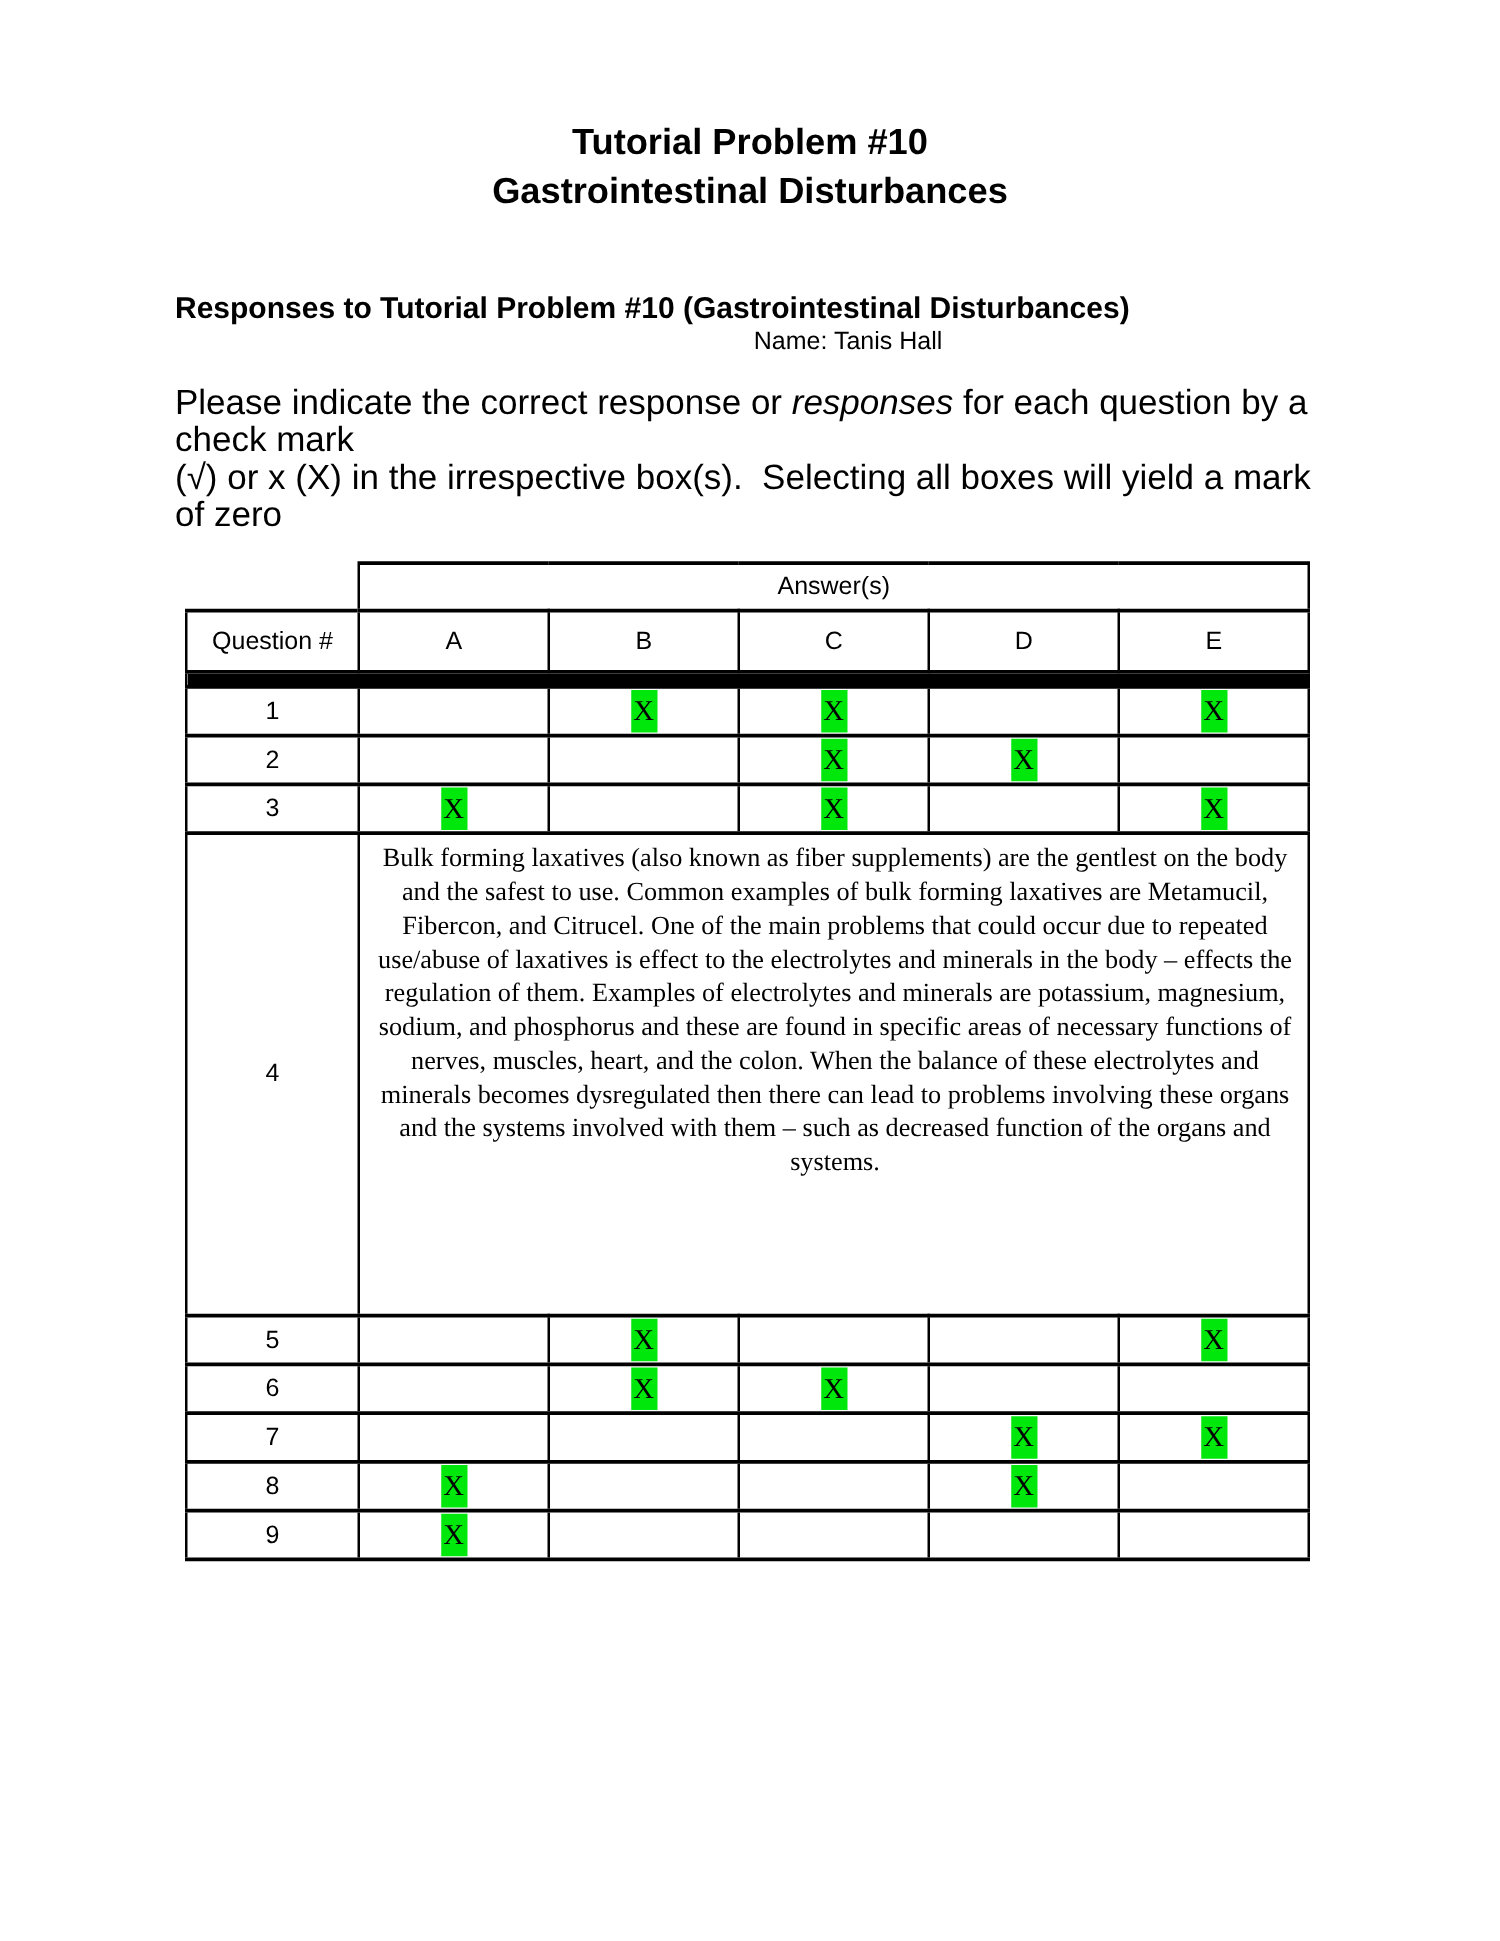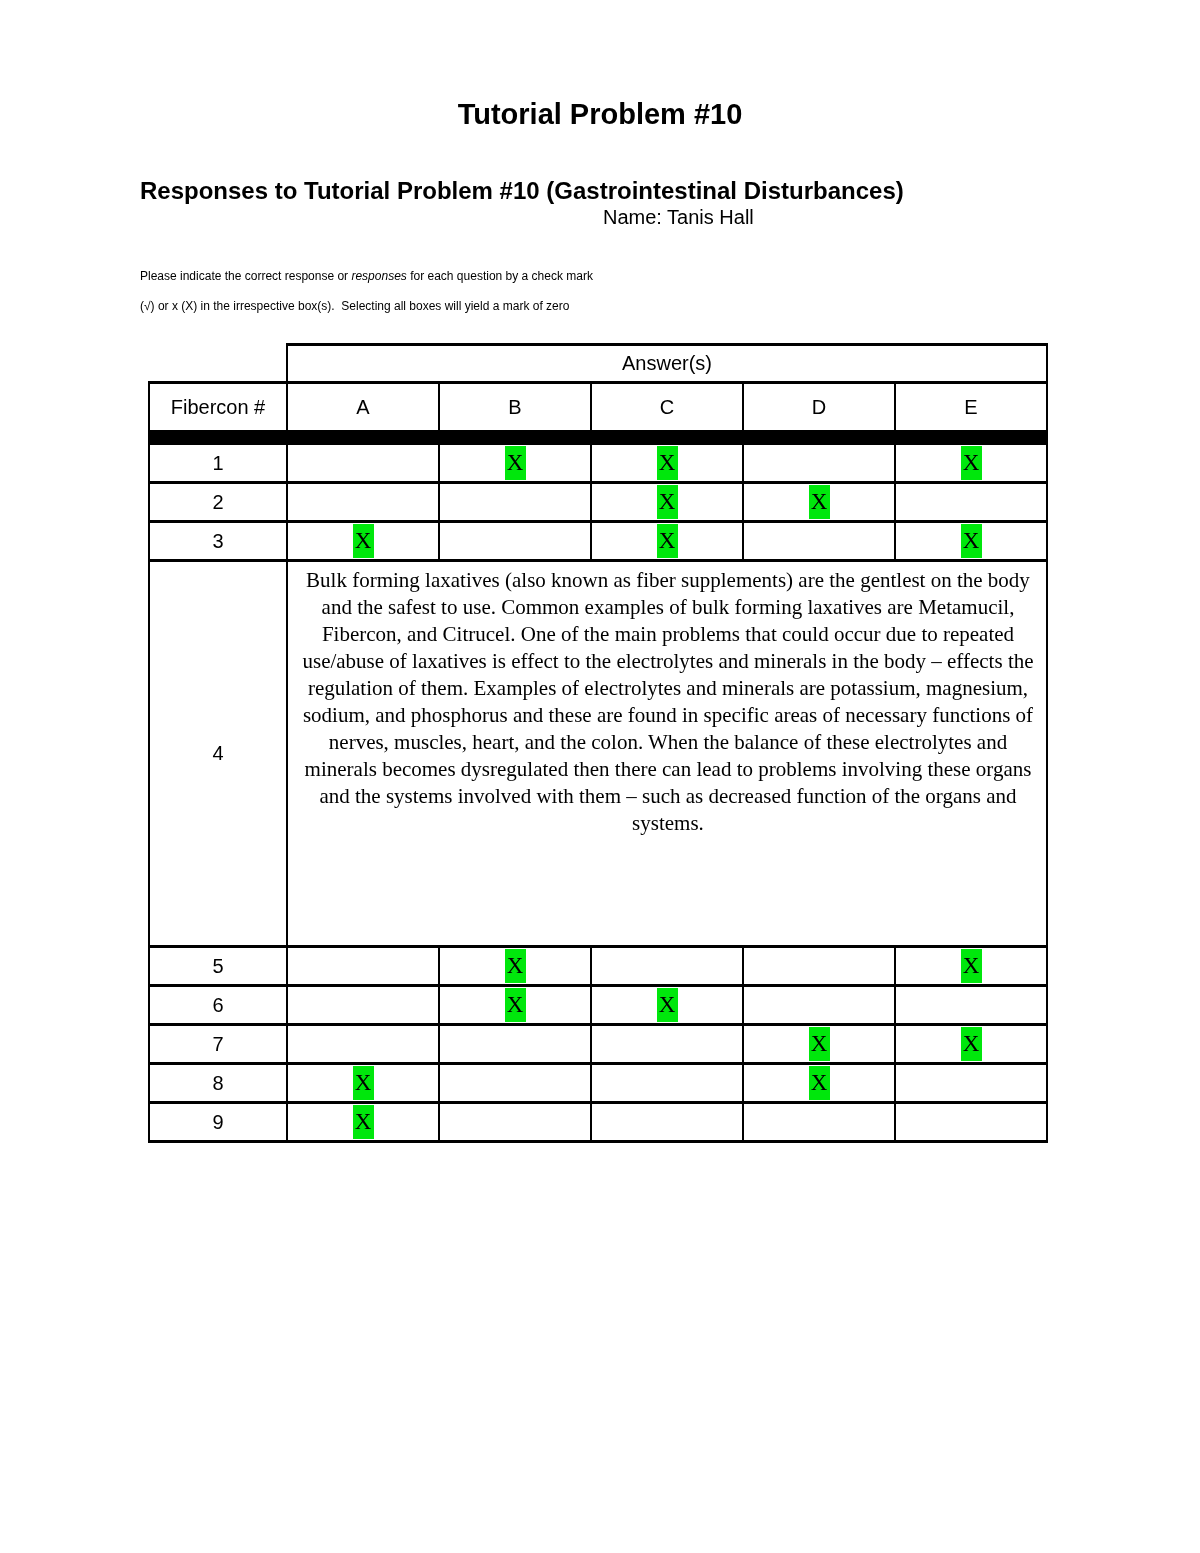--- a/index.html
+++ b/index.html
@@ -14,33 +14,33 @@
     width: 1200px; height: 1553px;
     padding: 95px 140px 0 140px;
   }
   .doc-title {
     text-align: center;
     font-weight: bold;
     font-size: 29px;
     line-height: 39px;
   }
   .section-heading {
-    margin-top: 43px;
+    margin-top: 60px;
     font-weight: bold;
     font-size: 24px;
     line-height: 28px;
   }
   .name-line {
     padding-left: 463px;
     font-size: 20px;
     line-height: 24px;
   }
   .intro {
-    margin-top: 32px;
-    font-size: 12px;
+    margin-top: 22px;
+    font-size: 28px;
   }
   .intro-line {
     line-height: 30px;
     white-space: pre-wrap;
   }
   .answers-table {
     border-collapse: collapse;
     table-layout: fixed;
     margin: 22px 0 0 8px;
     border-radius: 13px;
@@ -96,20 +96,21 @@
     line-height: 24px;
   }
 </style>
 </head>
 <body>
 
 <div class="page">
 
   <div class="doc-title">
     <div>Tutorial Problem #10</div>
+    <div>Gastrointestinal Disturbances</div>
   </div>
 
   <div class="section-heading">Responses to Tutorial Problem #10 (Gastrointestinal Disturbances)</div>
 
   <div class="name-line"><span>Name: Tanis Hall</span></div>
 
   <div class="intro">
     <div class="intro-line"><span>Please indicate the correct response or </span><em>responses</em><span> for each question by a check mark</span></div>
     <div class="intro-line">(√) or x (X) in the irrespective box(s).  Selecting all boxes will yield a mark of zero</div>
   </div>
@@ -122,21 +123,21 @@
       <col style="width:152px">
       <col style="width:152px">
       <col style="width:152px">
     </colgroup>
     <thead>
       <tr>
         <td class="spacer"></td>
         <th colspan="5" class="answers-head">Answer(s)</th>
       </tr>
       <tr class="col-header-row">
-        <th>Fibercon #</th>
+        <th>Question #</th>
         <th>A</th>
         <th>B</th>
         <th>C</th>
         <th>D</th>
         <th>E</th>
       </tr>
       <tr class="separator">
         <td></td>
         <td></td>
         <td></td>

